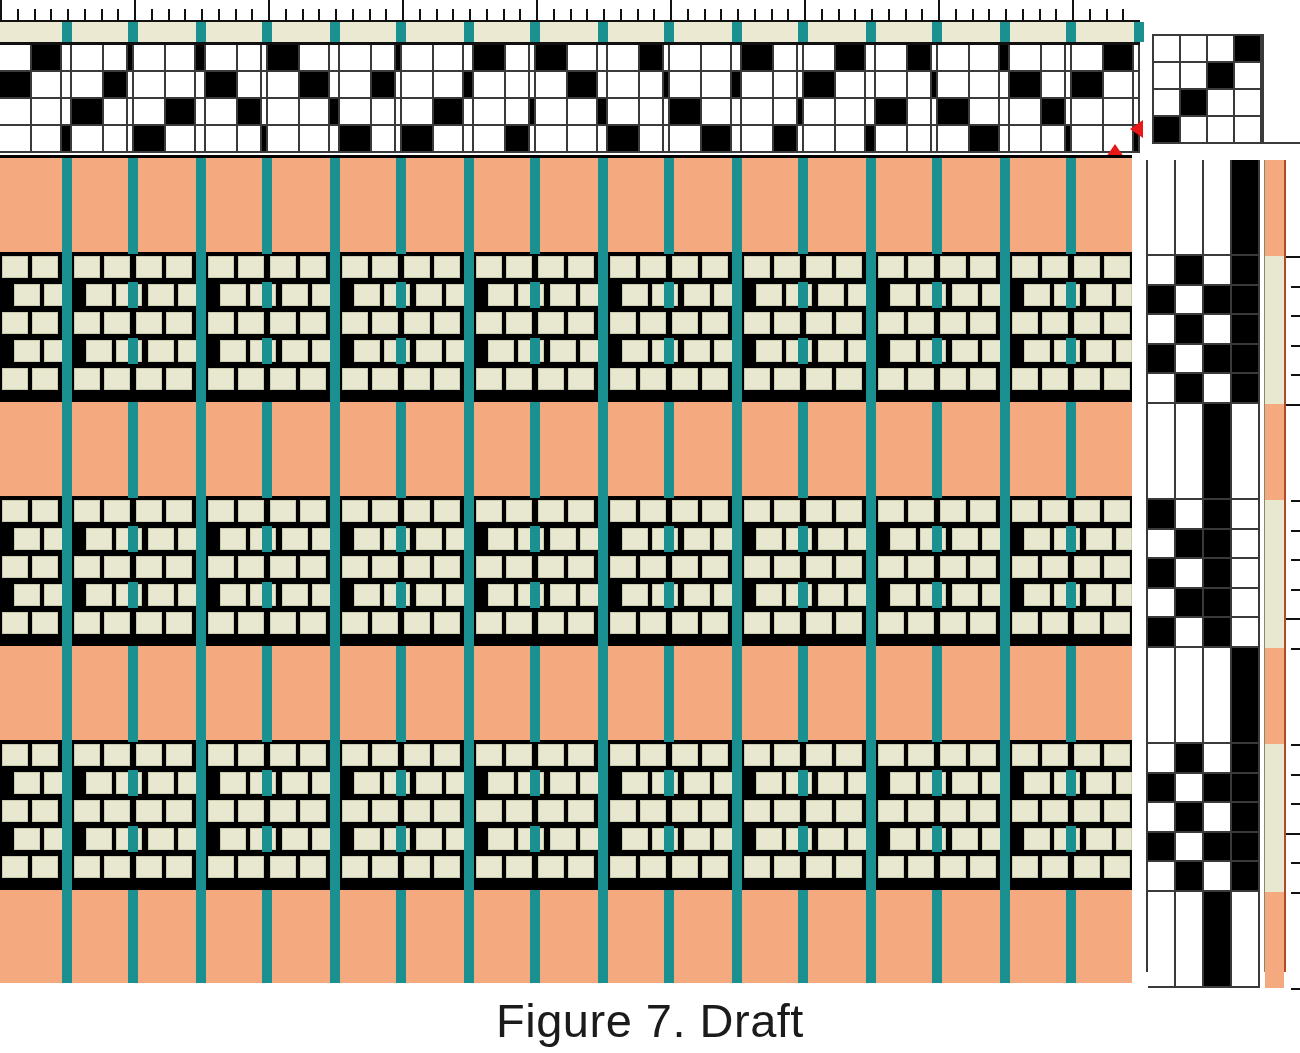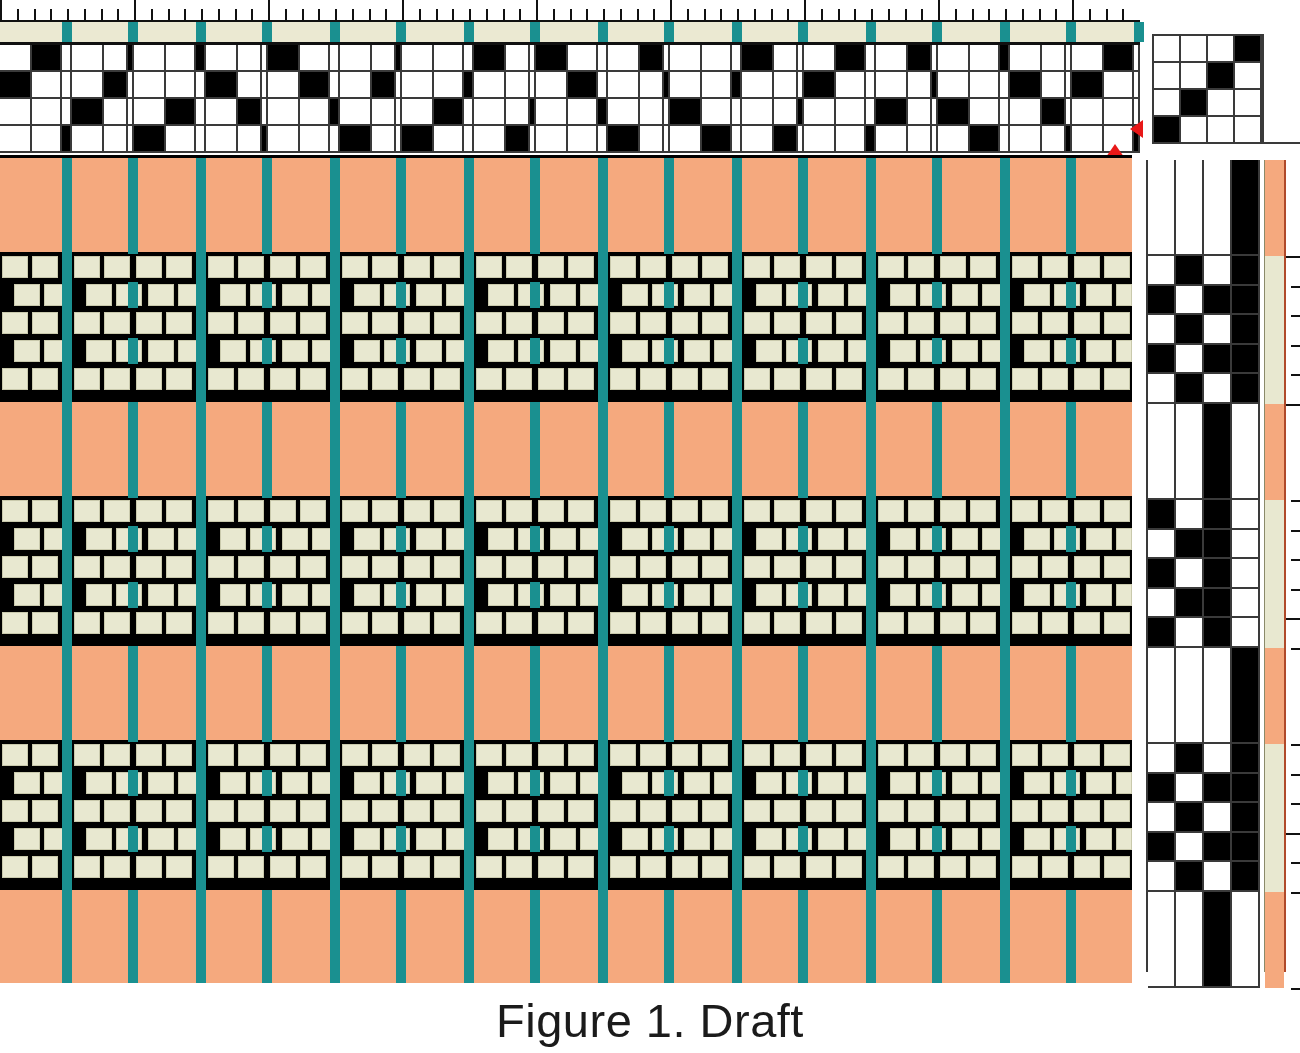--- a/index.html
+++ b/index.html
@@ -1181,13 +1181,13 @@
     <div class="tick minor" style="top: 488px;"></div>
     <div class="tick minor" style="top: 584px;"></div>
     <div class="tick minor" style="top: 614px;"></div>
     <div class="tick minor" style="top: 643px;"></div>
     <div class="tick major" style="top: 673px;"></div>
     <div class="tick minor" style="top: 702px;"></div>
     <div class="tick minor" style="top: 732px;"></div>
     <div class="tick minor" style="top: 828px;"></div>
   </div>
 
-<div class="abs" id="figure-caption">Figure 1. Draft</div>
+<div class="abs" id="figure-caption">Figure 7. Draft</div>
 
 </body></html>

